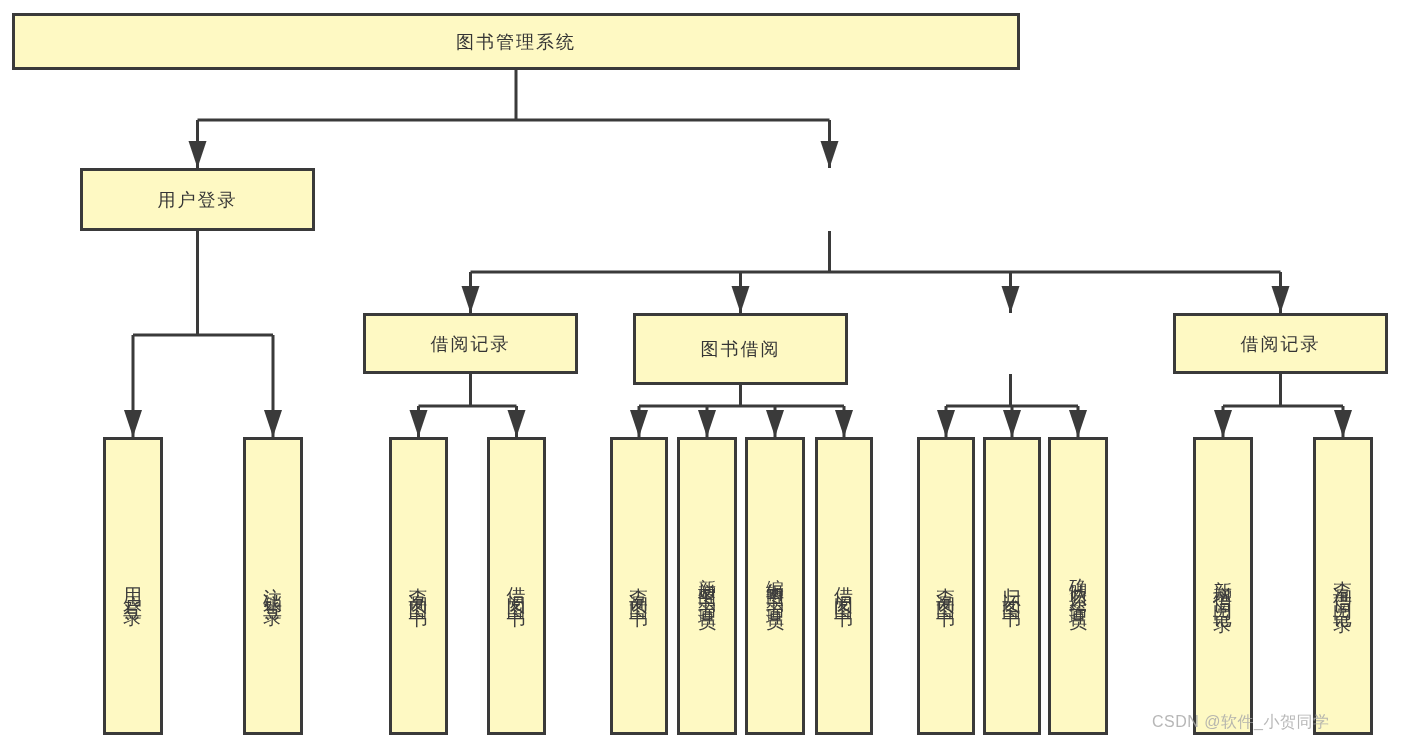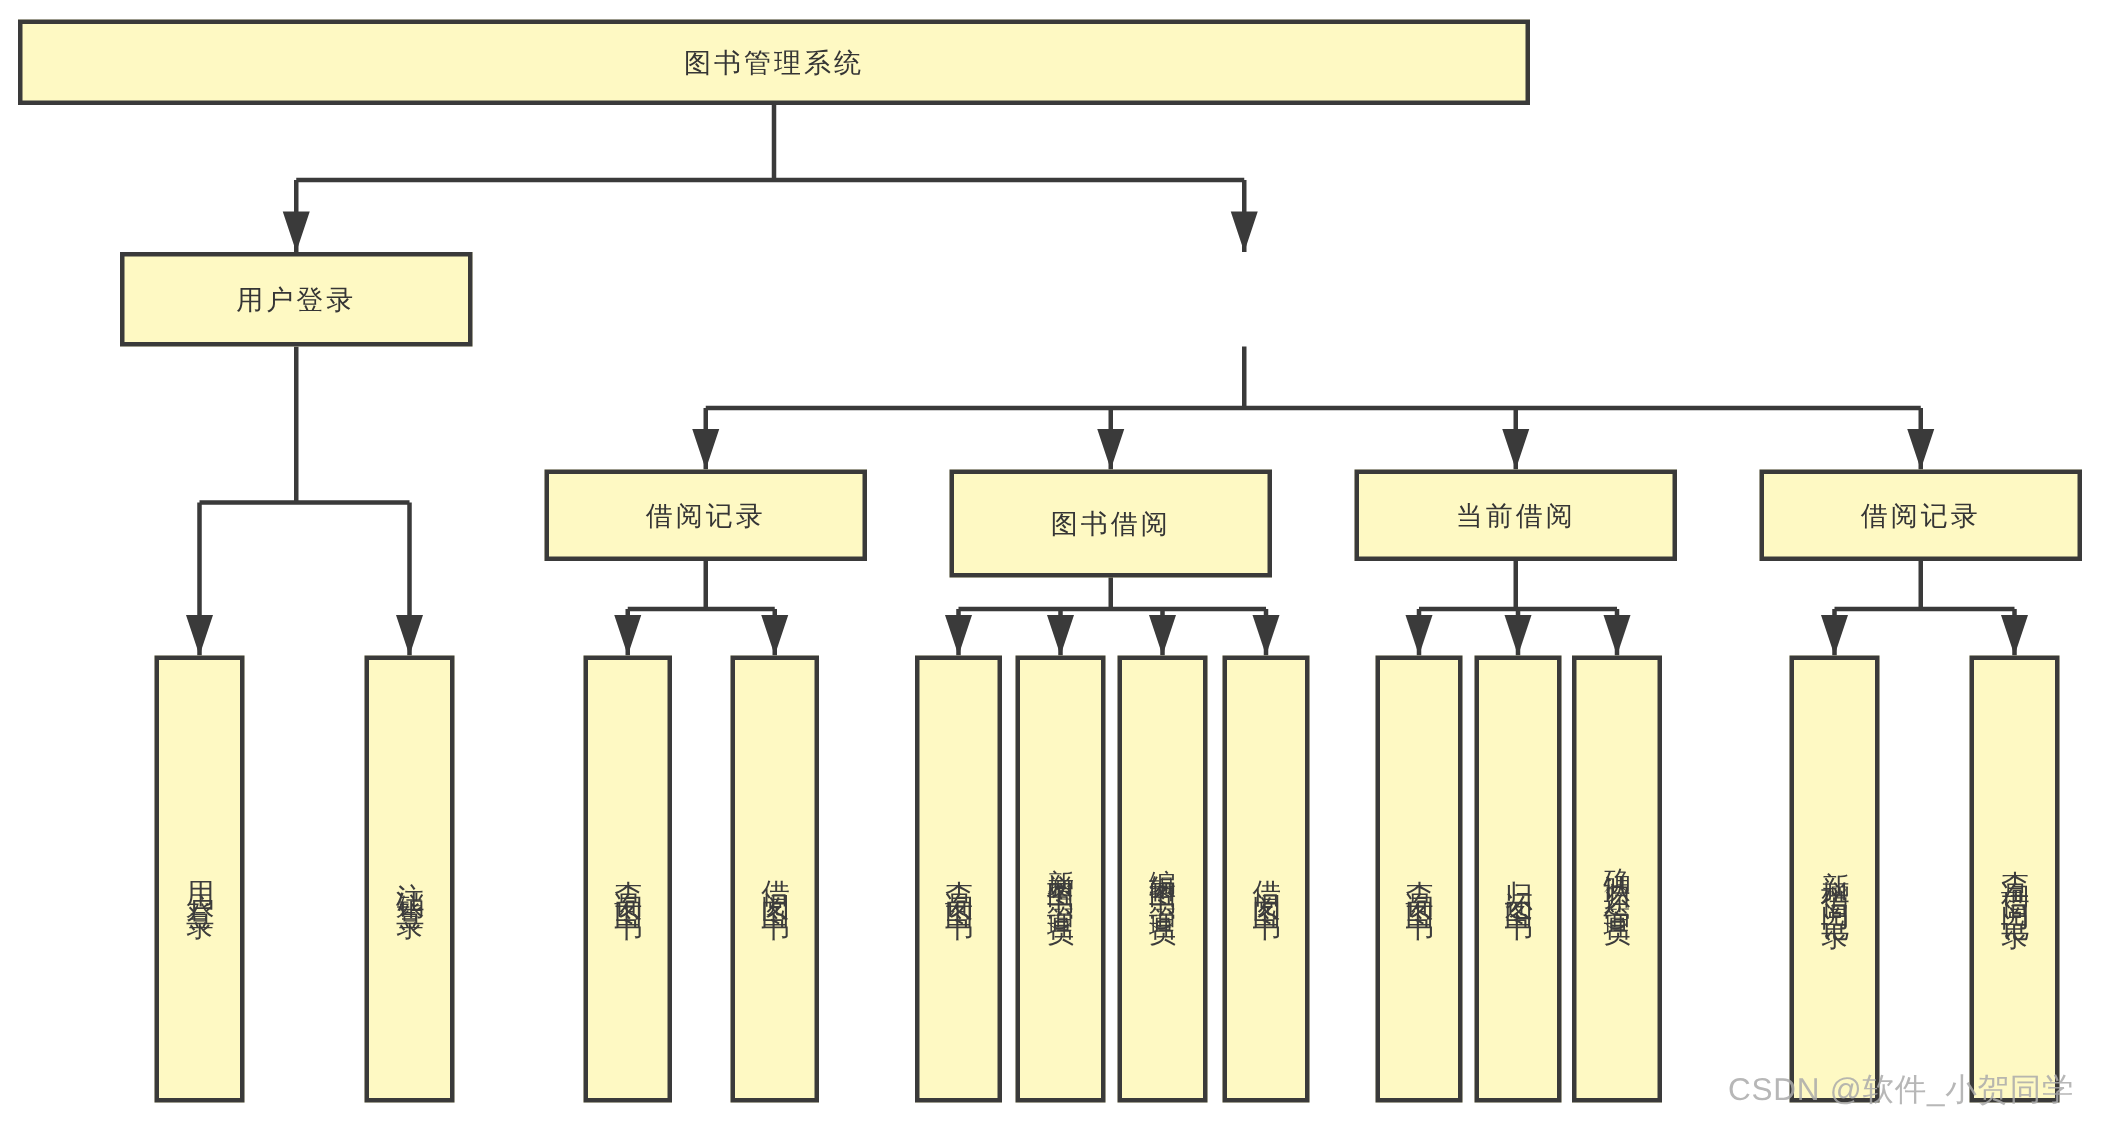--- a/index.html
+++ b/index.html
@@ -37,21 +37,21 @@
   .box.v.long { letter-spacing: 5px; font-size: 18px; }
   svg.edges {
     position: absolute;
     left: 0; top: 0;
     z-index: 1;
   }
   .watermark {
     position: absolute;
     left: 1152px;
     top: 712px;
-    font-size: 21px;
+    font-size: 16px;
     color: rgba(170, 170, 170, 0.85);
     letter-spacing: 0.5px;
     white-space: nowrap;
     z-index: 3;
   }
 </style>
 </head>
 <body>
 
 <div class="canvas">
@@ -91,21 +91,20 @@
       <use href="#ah" transform="translate(1343,437)"></use>
     </g>
   </svg>
 
   <div class="box h" style="left:12px; top:13px; width:1008px; height:57px;">图书管理系统</div>
 
   <div class="box h" style="left:80px; top:168px; width:235px; height:63px;">用户登录</div>
 
   <div class="box h" style="left:363px; top:313px; width:215px; height:61px;">借阅记录</div>
   <div class="box h" style="left:633px; top:313px; width:215px; height:72px;">图书借阅</div>
-  <div class="box h" style="left:903px; top:313px; width:215px; height:61px;">当前借阅</div>
   <div class="box h" style="left:1173px; top:313px; width:215px; height:61px;">借阅记录</div>
 
   <div class="box v" style="left:103px; top:437px; width:60px; height:298px;">用户登录</div>
   <div class="box v" style="left:243px; top:437px; width:60px; height:298px;">注销登录</div>
 
   <div class="box v" style="left:389px; top:437px; width:59px; height:298px;">查询图书</div>
   <div class="box v" style="left:487px; top:437px; width:59px; height:298px;">借阅图书</div>
 
   <div class="box v" style="left:610px; top:437px; width:58px; height:298px;">查询图书</div>
   <div class="box v long" style="left:677px; top:437px; width:60px; height:298px;">新增图书（管理员）</div>

